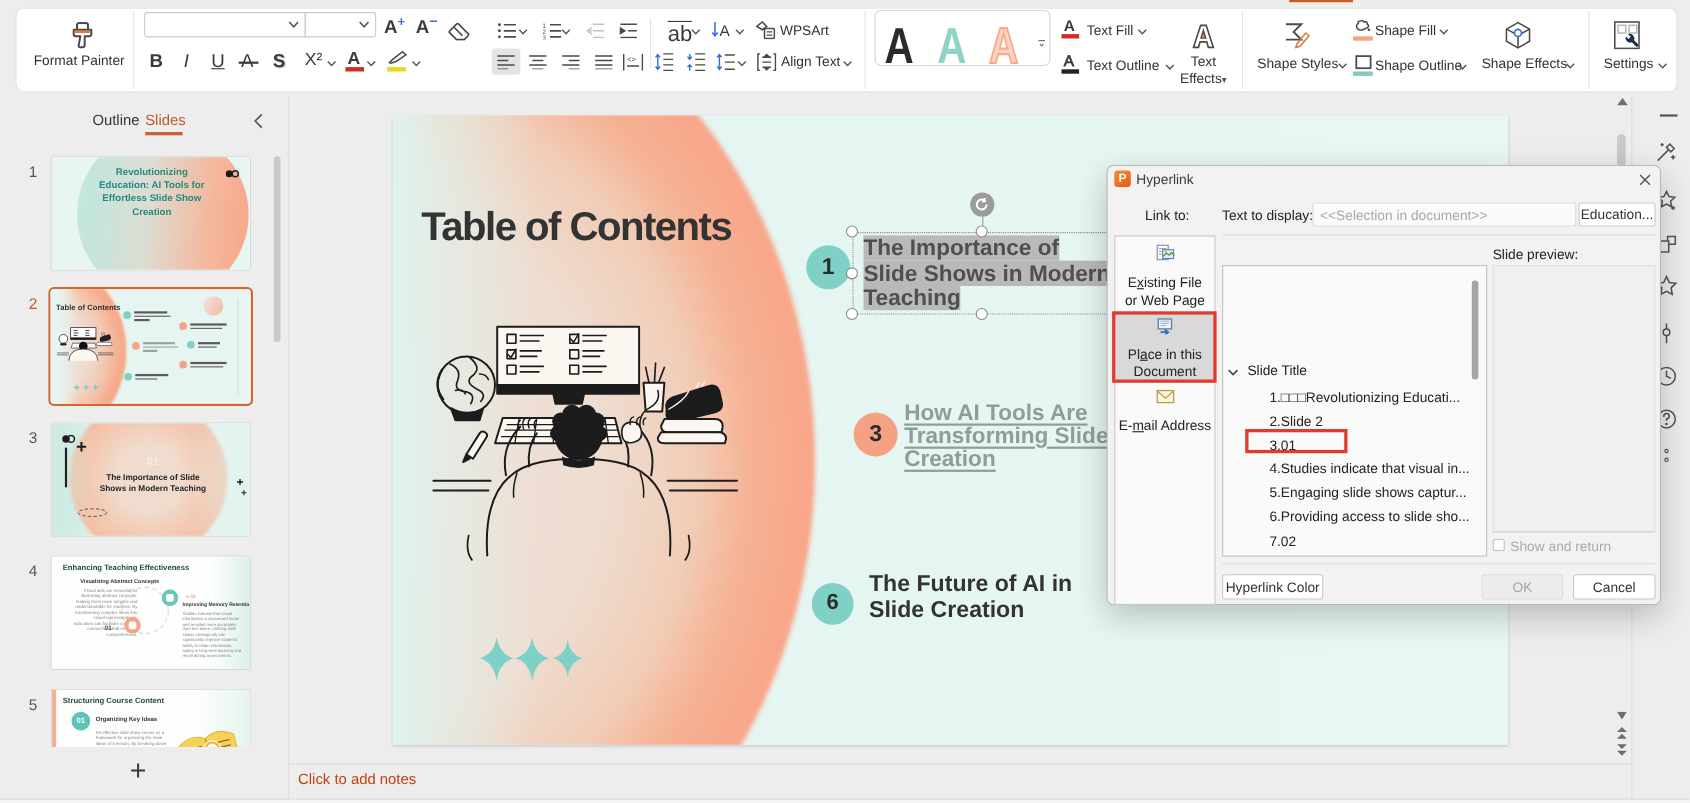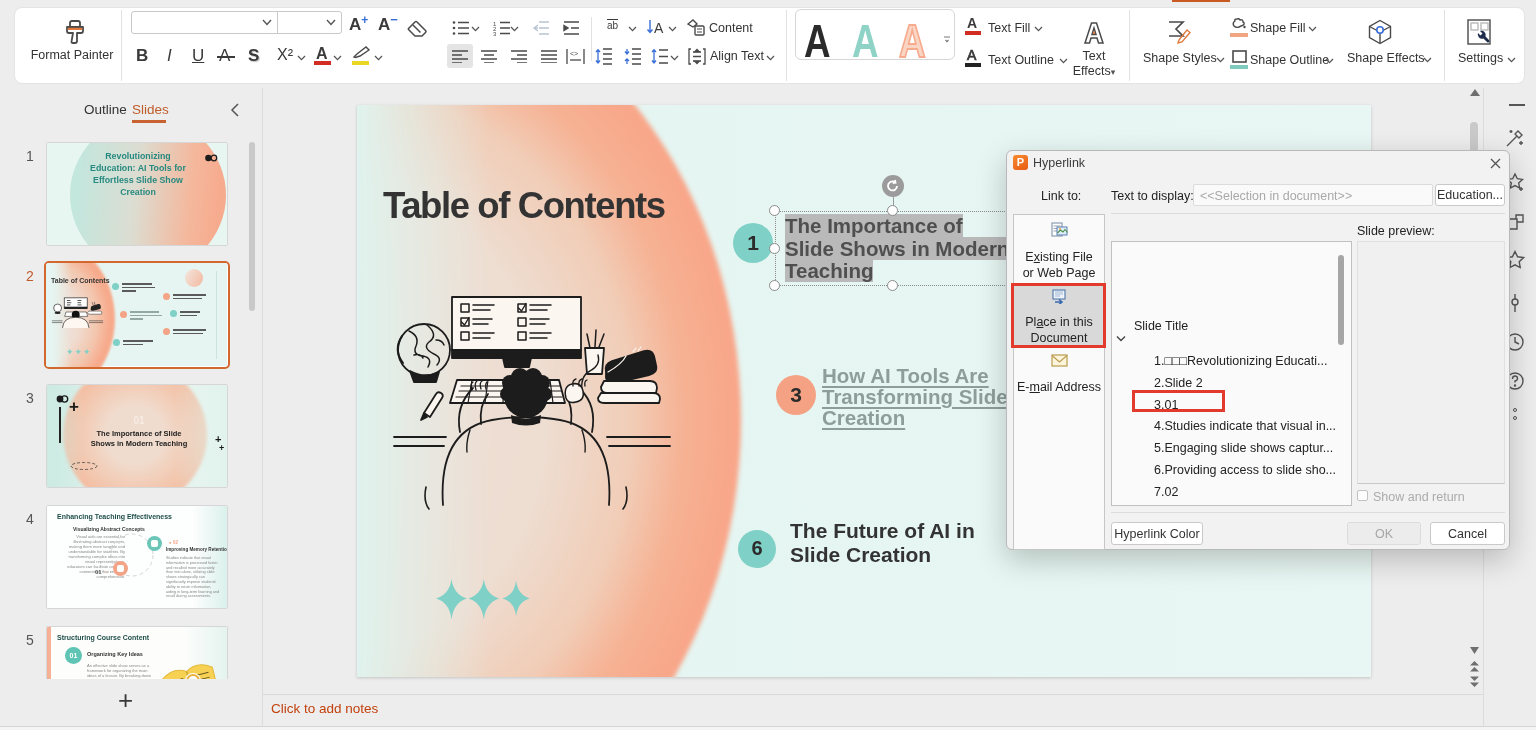--- a/index.html
+++ b/index.html
@@ -116,39 +116,39 @@
         <path d="M5 4 L1 7 L5 10 M1 7 H5"></path>
       </g>
   </svg>
   <svg class="abs" style="left:563px;top:21px" width="17" height="14" viewBox="0 0 17 14">
     <g stroke="#4a4a4a" stroke-width="1.4" fill="none">
         <path d="M1 1 H16 M8 7 H16 M1 13 H16"></path>
         <path d="M1 4.5 L5 7 L1 9.5 Z" fill="#4a4a4a"></path>
       </g>
   </svg>
   <div class="vsep" style="left:591px;top:17px;height:44px"></div>
-  <div class="abs" style="left:607px;top:19px;font-size:10px;color:#3a3a3a;border-top:1.5px solid #3a3a3a">ab</div>
+  <div class="abs" style="left:607px;top:19px;font-size:20px;color:#3a3a3a;border-top:1.5px solid #3a3a3a">ab</div>
   <svg class="abs" style="left:628px;top:26px" width="9" height="6" viewBox="0 0 9 6">
       <path d="M1 1 L4.5 4.6 L8 1" fill="none" stroke="#555" stroke-width="1.3"></path>
     </svg>
   <svg class="abs" style="left:646px;top:18px" width="20" height="20" viewBox="0 0 20 20">
     <path d="M4 2 L4 14 M1.5 11.5 L4 14.5 L6.5 11.5" stroke="#3a6fd8" stroke-width="1.4" fill="none"></path>
     <text x="8" y="15" font-size="14" fill="#3a3a3a">A</text>
   </svg>
   <svg class="abs" style="left:668px;top:26px" width="9" height="6" viewBox="0 0 9 6">
       <path d="M1 1 L4.5 4.6 L8 1" fill="none" stroke="#555" stroke-width="1.3"></path>
     </svg>
   <svg class="abs" style="left:687px;top:19px" width="18" height="17" viewBox="0 0 18 17">
     <g fill="none" stroke="#4a4a4a" stroke-width="1.4">
         <path d="M1 5 L6 1 L10 5 L6 8 Z"></path>
         <rect x="8" y="7" width="9" height="9" rx="1"></rect>
         <path d="M10 10 H15 M10 13 H15" stroke-width="1.1"></path>
       </g>
   </svg>
-  <div class="abs" style="left:709px;top:21px;font-size:12.5px;color:#333">Content</div>
+  <div class="abs" style="left:709px;top:21px;font-size:12.5px;color:#333">WPSArt</div>
 
   <div class="abs" style="left:447px;top:44px;width:26px;height:24px;background:#e4e4e4;border-radius:3px"></div>
   <svg class="abs" style="left:452px;top:50px" width="16" height="13" viewBox="0 0 16 13">
       <path d="M0 1 H16 M0 5 H10 M0 9 H16 M0 13 H10" stroke="#4a4a4a" stroke-width="1.4"></path>
     </svg>
   <svg class="abs" style="left:481px;top:50px" width="16" height="13" viewBox="0 0 16 13">
       <path d="M0 1 H16 M3 5 H13 M0 9 H16 M3 13 H13" stroke="#4a4a4a" stroke-width="1.4"></path>
     </svg>
   <svg class="abs" style="left:511px;top:50px" width="16" height="13" viewBox="0 0 16 13">
       <path d="M0 1 H16 M6 5 H16 M0 9 H16 M6 13 H16" stroke="#4a4a4a" stroke-width="1.4"></path>
@@ -635,21 +635,21 @@
   </svg>
   <div class="abs" style="left:7px;top:229px;width:90px;text-align:center;font-size:12.5px;color:#222">E-<span style="text-decoration:underline">m</span>ail Address</div>
   <div class="redbox" style="left:4px;top:132px;width:95px;height:65px"></div>
 
   <div class="abs" style="left:104px;top:89px;font-size:12.5px;color:#222">Select a place in this document:</div>
   <div class="abs" style="left:104px;top:90px;width:241px;height:265px;background:#fafafa;border:1px solid #c0c0c0"></div>
   <div class="abs" style="left:331px;top:104px;width:6px;height:90px;background:#a6a6a6;border-radius:3px"></div>
   <svg class="abs" style="left:109px;top:184px" width="10" height="7" viewBox="0 0 10 7">
       <path d="M1 1.5 L5 5.5 L9 1.5" fill="none" stroke="#444" stroke-width="1.4"></path>
     </svg>
-  <div class="abs" style="left:127px;top:168px;font-size:12.5px;color:#222">Slide Title</div>
+  <div class="abs" style="left:127px;top:179px;font-size:12.5px;color:#222">Slide Title</div>
   <div class="abs" style="left:147px;top:200px;font-size:12.5px;color:#222;line-height:21.8px">1.□□□Revolutionizing Educati...<br>2.Slide 2<br>3.01<br>4.Studies indicate that visual in...<br>5.Engaging slide shows captur...<br>6.Providing access to slide sho...<br>7.02</div>
   <div class="redbox" style="left:125px;top:239px;width:93px;height:22px"></div>
 
   <div class="abs" style="left:350px;top:73px;font-size:12.5px;color:#222">Slide preview:</div>
   <div class="abs" style="left:350px;top:90px;width:148px;height:243px;background:#f0f0f0;border:1px solid #e0e0e0;border-bottom:1px solid #c9c9c9"></div>
   <div class="abs" style="left:350px;top:339px;width:11px;height:11px;background:#fdfdfd;border:1px solid #c2c2c2;border-radius:2px"></div>
   <div class="abs" style="left:366px;top:339px;font-size:12.5px;color:#ababab">Show and return</div>
   <div class="abs" style="left:104px;top:361px;width:394px;height:1px;background:#dcdcdc"></div>
 
   <div class="btn" style="left:104px;top:371px;width:92px;height:23px;line-height:22px">Hyperlink Color</div>

